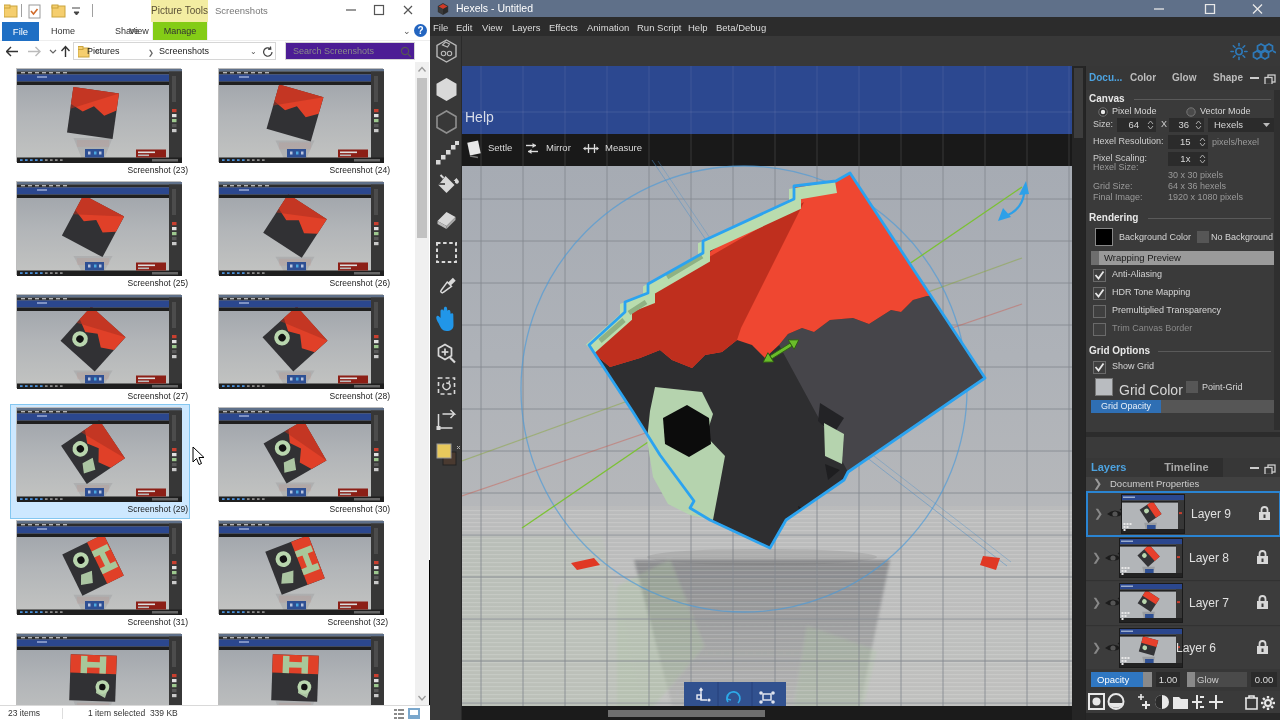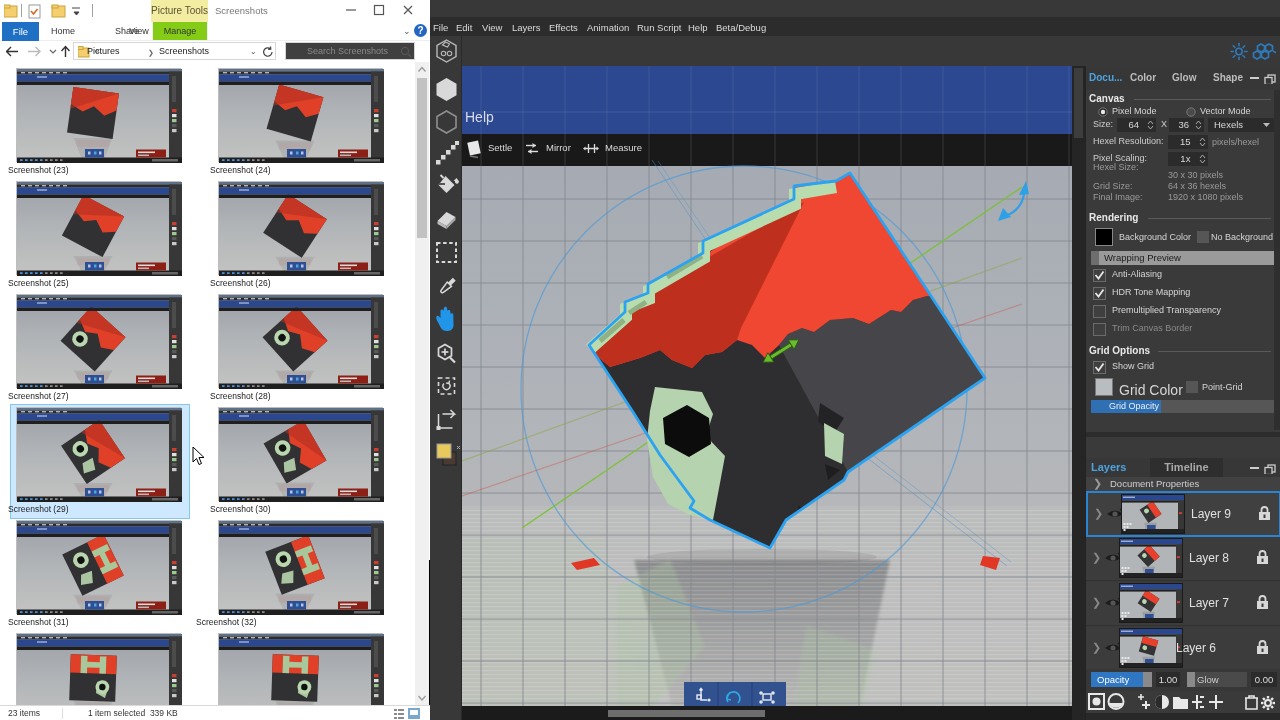--- a/index.html
+++ b/index.html
@@ -8,41 +8,55 @@
 #exp{left:0;top:0;width:430px;height:560px;background:#fff}
 #exp .titlebar{left:0;top:0;width:430px;height:22px;background:#fff}
 #ptools{left:151px;top:0;width:57px;height:22px;background:#f3eda2;color:#5c5237;font-size:10px;text-align:center;line-height:22px;white-space:nowrap}
 #exptitle{left:215px;top:5px;font-size:9.5px;color:#777}
 #tabs{left:0;top:22px;width:430px;height:19px;background:#fff;border-bottom:1px solid #eee}
 .tab{position:absolute;top:0;height:19px;font-size:9px;color:#333;line-height:19px}
 #filetab{left:2px;width:37px;background:#1f6fc4;color:#fff;text-align:center;font-size:9.5px}
 #managetab{left:152px;width:56px;background:#84cc16;border:1px solid #eee;border-top:none;text-align:center}
 #addr{left:0;top:41px;width:430px;height:21px;background:#fff}
 #addrbox{left:73px;top:1px;width:203px;height:18px;border:1px solid #d6d6d6;background:#fff;font-size:9px;color:#222;line-height:17px}
-#searchbox{left:285px;top:1px;width:130px;height:18px;border:1px solid #d6d6d6;background:#404040;font-size:9px;color:#8a8a8a;line-height:17px;padding-left:21px}
+#searchbox{left:285px;top:1px;width:130px;height:18px;border:1px solid #d6d6d6;background:#4c1d95;font-size:9px;color:#8a8a8a;line-height:17px;padding-left:7px}
 #expcontent{left:0;top:62px;width:415px;height:643px;background:#fff;overflow:hidden}
 .thumbitem{position:absolute;width:165px;height:94px}
-.thumblabel{position:absolute;width:180px;text-align:left;font-size:8.5px;color:#1b1b1b}
+.thumblabel{position:absolute;width:180px;text-align:right;font-size:8.5px;color:#1b1b1b}
 #selbox{left:10px;top:342px;width:180px;height:115px;background:#cde8ff;border:1px solid #84c7f0}
 #expscroll{left:415px;top:62px;width:14px;height:643px;background:#f0f0f0}
 #expscroll .thumb{position:absolute;left:2px;width:10px;background:#c2c2c2}
 #expstatus{left:0;top:705px;width:430px;height:15px;background:#fff;border-top:1px solid #d9d9d9;font-size:8.5px;color:#333}
 
 #hex{left:430px;top:0;width:850px;height:720px;background:#383838}
 #hextitle{left:0;top:0;width:850px;height:17px;background:#5f7089;color:#fff;font-size:10.5px}
 #hexmenu{left:0;top:17px;width:850px;height:19px;background:#2c2c2c;color:#dcdcdc;font-size:9.5px}
 .mitem{position:absolute;top:5px}
 #hextools{left:0;top:36px;width:850px;height:30px;background:#383838}
 #toolcol{left:0;top:36px;width:32px;height:684px;background:#383838;border-right:1px solid #2a2a2a}
 #canvaswrap{left:32px;top:66px;width:610px;height:654px;background:#b0b4b9;overflow:hidden}
 #vscroll{left:642px;top:66px;width:13px;height:654px;background:#252525}
 #rpanel{left:655px;top:66px;width:195px;height:654px;background:#3a3a3a}
 </style></head><body>
 <div id="desk">
   <div id="hex" class="abs">
+    <div id="hextitle" class="abs">
+      <svg class="abs" style="left:7px;top:3px" width="12" height="12">
+          <polygon points="6,0 11.2,3 11.2,9 6,12 0.8,9 0.8,3" fill="#333"></polygon>
+          <polygon points="6,1 10.4,3.5 6,6 1.6,3.5" fill="#d03a28"></polygon>
+          <polygon points="6,6.2 10.4,3.7 10.4,8.7 6,11.2" fill="#2b2b2b"></polygon>
+          <polygon points="6,6.2 1.6,3.7 1.6,8.7 6,11.2" fill="#3a3a3a"></polygon>
+        </svg>
+      <span style="position:absolute;left:26px;top:2px">Hexels - Untitled</span>
+      <svg class="abs" style="left:718px;top:4px" width="120" height="10">
+        <line x1="6" y1="5" x2="16" y2="5" stroke="#e8e8e8" stroke-width="1.3"></line>
+        <rect x="57.5" y="0.5" width="9" height="9" fill="none" stroke="#e8e8e8" stroke-width="1.3"></rect>
+        <path d="M105 0.5 l9 9 M114 0.5 l-9 9" stroke="#e8e8e8" stroke-width="1.3"></path>
+      </svg>
+    </div>
     <div id="hexmenu" class="abs">
       <span class="mitem" style="left:3px">File</span>
       <span class="mitem" style="left:26px">Edit</span>
       <span class="mitem" style="left:52px">View</span>
       <span class="mitem" style="left:82px">Layers</span>
       <span class="mitem" style="left:119px">Effects</span>
       <span class="mitem" style="left:157px">Animation</span>
       <span class="mitem" style="left:207px">Run Script</span>
       <span class="mitem" style="left:258px">Help</span>
       <span class="mitem" style="left:286px">Beta/Debug</span>
@@ -448,21 +462,21 @@
 <svg class="abs" style="left:7px;top:295px" width="13" height="13">
             <rect x="0.5" y="0.5" width="12" height="12" fill="#3f3f3f" stroke="#6a6a6a"></rect>
             <path d="M2.5 6 l3 3.5 l5 -7" stroke="#e8e8e8" stroke-width="1.8" fill="none"></path>
           </svg>
           <span class="abs" style="left:26px;top:295px;font-size:9px;color:#d6d6d6;white-space:nowrap">Show Grid</span>
 <div class="abs" style="left:9px;top:312px;width:18px;height:18px;background:#b9bcc0;border:1px solid #777"></div>
 <span class="abs" style="left:33px;top:316px;font-size:14px;color:#d6d6d6;white-space:nowrap">Grid Color</span>
 <div class="abs" style="left:100px;top:315px;width:12px;height:12px;background:#565656"></div>
 <span class="abs" style="left:116px;top:316px;font-size:9px;color:#d6d6d6;white-space:nowrap">Point-Grid</span>
 <div class="abs" style="left:5px;top:334px;width:183px;height:13px;background:#565656"></div>
-<div class="abs" style="left:5px;top:334px;width:70px;height:13px;background:#2f6fb4;color:#e8f0f8;font-size:9px;line-height:13px;padding-left:18px">Grid Opacity</div>
+<div class="abs" style="left:5px;top:334px;width:70px;height:13px;background:#2f6fb4;color:#e8f0f8;font-size:9px;line-height:13px;padding-left:10px">Grid Opacity</div>
 <div class="abs" style="left:188px;top:24px;width:7px;height:340px;background:#2f2f2f"></div>
 <div class="abs" style="left:0;top:366px;width:195px;height:5px;background:#2c2c2c"></div>
 <div class="abs" style="left:0;top:392px;width:195px;height:19px;background:#373737">
             <span class="abs" style="left:5px;top:3px;font-size:11px;font-weight:bold;color:#4da3e0">Layers</span>
             <div class="abs" style="left:64px;top:0;width:73px;height:19px;background:#2e2e2e;color:#a8a8a8;font-size:11px;font-weight:bold;text-align:center;line-height:19px">Timeline</div>
             <svg class="abs" style="left:164px;top:4px" width="30" height="12">
               <line x1="0" y1="6" x2="9" y2="6" stroke="#ccc" stroke-width="2"></line>
               <rect x="18" y="3" width="7" height="7" fill="none" stroke="#ccc" stroke-width="1.3"></rect>
               <rect x="15" y="5.5" width="7" height="7" fill="#373737" stroke="#ccc" stroke-width="1.3"></rect>
             </svg>
@@ -1312,21 +1326,21 @@
             <rect x="135.0" y="90.0" width="26.0" height="2.5" fill="#666"></rect>
             <rect x="68.0" y="80.0" width="19.0" height="8.5" fill="#2e4f93"></rect>
             <rect x="71.0" y="82.5" width="2.5" height="3.0" fill="#b8c4de"></rect>
             <rect x="77.0" y="82.5" width="2.5" height="3.0" fill="#4aa8e0"></rect>
             <rect x="82.0" y="82.5" width="2.5" height="3.0" fill="#b8c4de"></rect>
             <rect x="119.0" y="80.5" width="30.0" height="8.0" fill="#8c1f16"></rect>
             <rect x="121.0" y="82.5" width="17.0" height="1.6" fill="#ddd"></rect>
             <rect x="121.0" y="85.5" width="11.0" height="1.6" fill="#bbb"></rect>
           </svg>
         </div>
-      <div class="thumblabel" style="left:196px;top:555px">Screenshot (32)</div>
+      <div class="thumblabel" style="left:208px;top:555px">Screenshot (32)</div>
       <div class="thumbitem" style="left:16px;top:571px;border:1px solid #bdbdbd">
           <svg class="abs" style="left:0;top:0" width="165" height="94" viewBox="0 0 165 94">
             <defs>
               <linearGradient id="ge33" x1="0" y1="0" x2="0" y2="1">
                 <stop offset="0" stop-color="#9ba0a7"></stop>
                 <stop offset="0.5" stop-color="#b2b5b8"></stop>
                 <stop offset="1" stop-color="#c3c4c2"></stop>
               </linearGradient>
             </defs>
             <rect width="165" height="94" fill="url(#ge33)"></rect>

